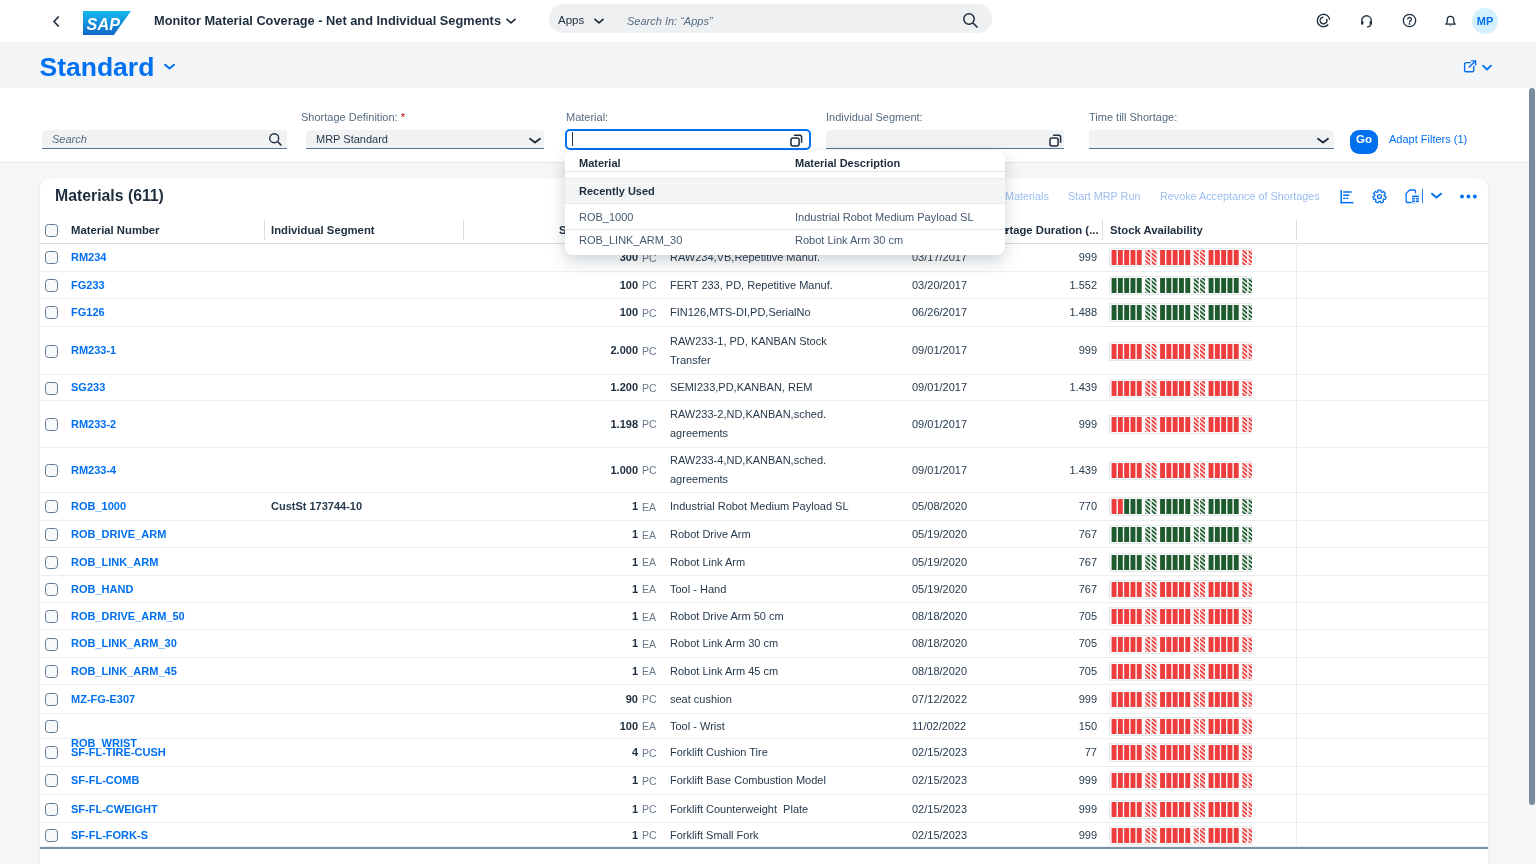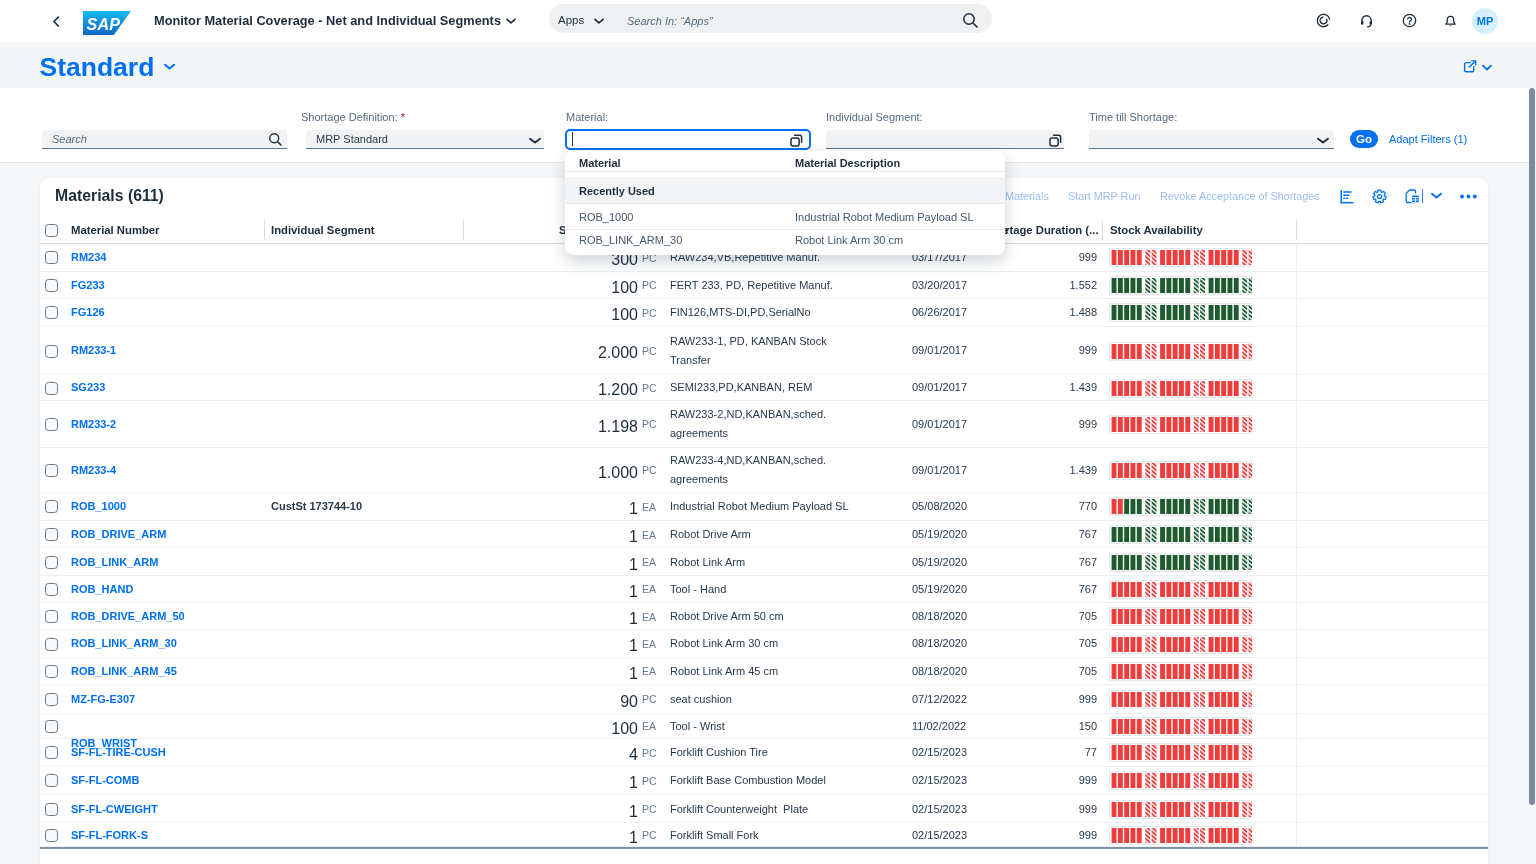--- a/index.html
+++ b/index.html
@@ -10,21 +10,21 @@
 #fbar { position:absolute; left:0; top:88px; width:1536px; height:75px; background:#fff; border-bottom:1px solid #e3e7ea; }
 #content { position:absolute; left:0; top:163px; width:1536px; height:701px; background:#f5f6f7; }
 #card { position:absolute; left:40px; top:178px; width:1448px; height:686px; background:#fff; border-radius:10px 10px 0 0; box-shadow:0 1px 3px rgba(34,53,72,0.08); }
 .lbl { position:absolute; font-size:11px; color:#556b82; white-space:nowrap; }
 .field { position:absolute; height:19px; background:#f0f2f4; border-bottom:1px solid #5b738b; border-radius:3px 3px 0 0; }
 .row { position:absolute; left:40px; width:1448px; border-bottom:1px solid #eceff1; }
 .row span { position:absolute; white-space:nowrap; }
 .cb { width:13px; height:13px; border:1.4px solid #64788d; border-radius:3.5px; background:#f8f9fb; }
 .lnk { color:#0070f2; font-weight:bold; font-size:11px; }
 .seg { color:#273a4d; font-weight:bold; font-size:11px; }
-.qty { color:#1d2d3e; font-weight:normal; font-size:16px; }
+.qty { color:#1d2d3e; font-weight:bold; font-size:11px; }
 .unit { color:#69798a; font-size:10.5px; }
 .dsc { color:#273a4d; font-size:11px; line-height:19.5px; }
 .dsc2 { color:#273a4d; font-size:11px; }
 .dat { color:#273a4d; font-size:11px; }
 .dur { color:#273a4d; font-size:11px; }
 .hcol { position:absolute; font-size:11.3px; font-weight:bold; color:#1d2d3e; white-space:nowrap; }
 .tlnk { position:absolute; font-size:10.8px; color:#9bbdf2; white-space:nowrap; }
 .plr { position:absolute; font-size:11px; color:#44576e; white-space:nowrap; }
 </style></head>
 <body>
@@ -168,21 +168,21 @@
         <path d="M4.6 1.2 h5 a2 2 0 0 1 2 2 v5" fill="none" stroke="#1d2d3e" stroke-width="1.5" stroke-linecap="round"></path>
         <rect x="1" y="3.9" width="8.1" height="8.1" rx="2" fill="#fff" stroke="#1d2d3e" stroke-width="1.5"></rect>
       </svg>
     </span>
   <div class="field" style="left:1089px;top:42px;width:245px"></div>
   <span class="abs" style="left:1317px;top:48px">
       <svg width="12" height="9" viewBox="0 0 12 9" style="" xmlns="http://www.w3.org/2000/svg">
         <path d="M1 2.7 L6.0 6.5 L11 2.7" stroke="#1d2d3e" stroke-width="1.8" fill="none" stroke-linecap="round" stroke-linejoin="round"></path>
       </svg>
     </span>
-  <div class="abs" style="left:1350px;top:41.5px;width:28px;height:18px;background:#0070f2;border-radius:9px;text-align:center;line-height:18px;font-size:11.5px;font-weight:bold;color:#fff">Go</div>
+  <div class="abs" style="left:1350px;top:41.5px;width:28px;height:24px;background:#0070f2;border-radius:9px;text-align:center;line-height:18px;font-size:11.5px;font-weight:bold;color:#fff">Go</div>
   <span class="abs" style="left:1389px;top:45px;font-size:11px;color:#0070f2">Adapt Filters (1)</span>
 </div>
 <div id="content"></div>
 
 <div id="card">
   <span class="abs" style="left:15px;top:8.5px;font-size:15.8px;font-weight:bold;color:#1d2d3e">Materials (611)</span>
   <span class="tlnk" style="left:965px;top:11.5px">Materials</span>
   <span class="tlnk" style="left:1028px;top:11.5px">Start MRP Run</span>
   <span class="tlnk" style="left:1120px;top:11.5px">Revoke Acceptance of Shortages</span>
   <span class="abs" style="left:1300px;top:11.5px">

